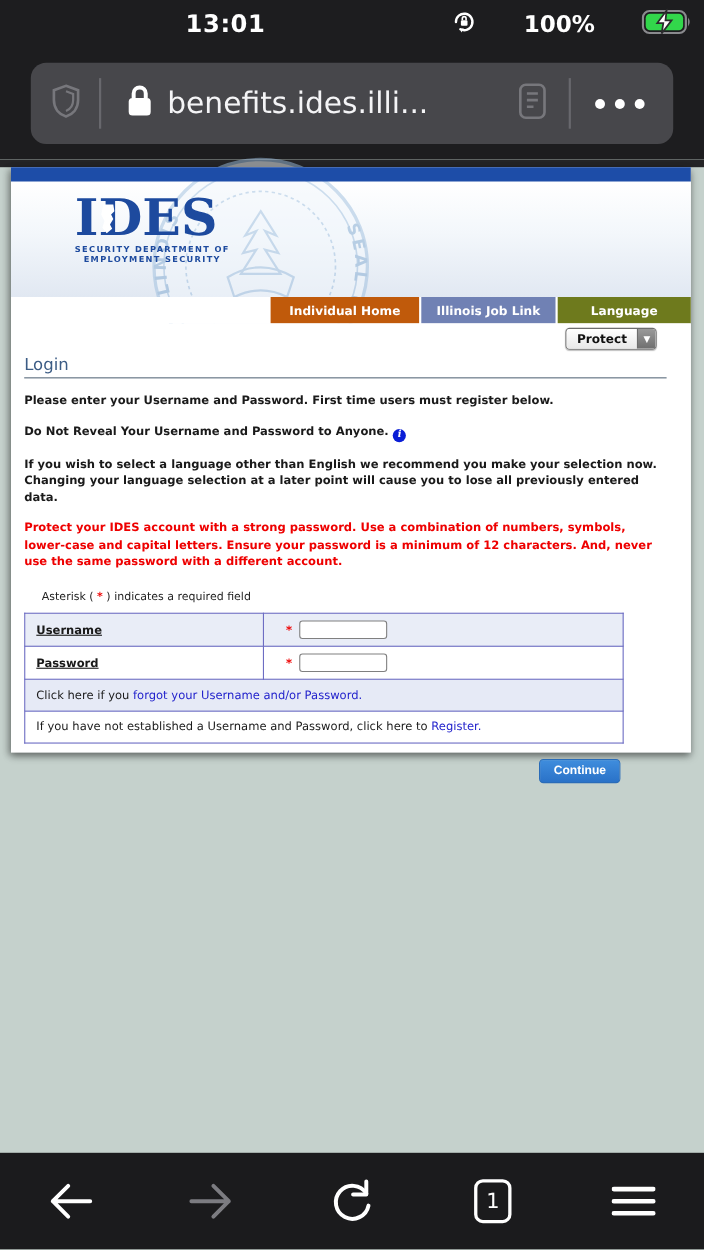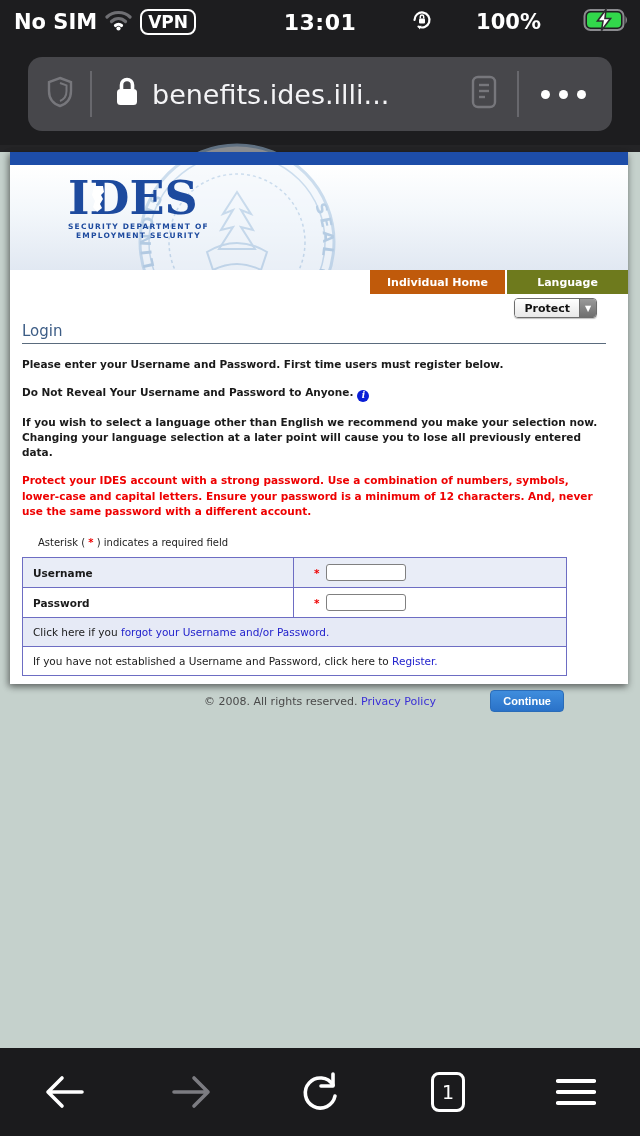--- a/index.html
+++ b/index.html
@@ -56,21 +56,21 @@
   .login-rule { margin:3px 22px 0 12px; border-bottom:1px solid #5a6b7d; }
   .para { margin:13px 26px 0 12px; font-size:10.5px; font-weight:700; color:#1a1a1a; line-height:1.45; }
   .para-red { color:#ee0000; }
   .info-dot { display:inline-flex; width:12px; height:12px; border-radius:50%; background:#0a1ed6;
     color:#fff; font-size:9px; font-weight:700; align-items:center; justify-content:center;
     vertical-align:-2px; margin-left:4px; font-family:"DejaVu Serif",serif; font-style:italic; cursor:pointer; }
   .req-note { margin:18px 26px 0 28px; font-size:10px; font-weight:400; color:#222; }
   .red-star { color:#ee0000; font-weight:700; }
   .login-table { margin:9px 0 0 12px; width:545px; border:1px solid #6d6dc3; border-collapse:collapse; }
   .login-table td { border:1px solid #6d6dc3; font-size:10.5px; color:#1a1a1a; }
-  .cell-label { width:271px; padding:8px 10px; font-weight:700; }
+  .cell-label { width:217px; padding:8px 10px; font-weight:700;text-decoration:underline; }
   .cell-input { padding:6px 10px 6px 0; }
   .row-shade td { background:#e9edf7; }
   .row-note td { background:#e6eaf6; padding:8px 10px; font-weight:400; }
   .row-white td { background:#fff; }
   .field-wrap { display:flex; align-items:center; justify-content:flex-start; padding-left:20px; }
   .field-wrap .red-star { margin-right:6px; }
   .text-input { width:80px; height:17px; border:1px solid #808080; border-radius:3px; background:#fff; }
   a.site-link { color:#2222cc; text-decoration:none; cursor:pointer; }
   .continue-row { display:flex; justify-content:flex-end; padding:14px 64px 0 0; }
   .btn-continue { background:linear-gradient(180deg,#3f8ddd,#2a72c8); border:1px solid #2a6cb8;
@@ -83,32 +83,20 @@
     display:flex; align-items:center; justify-content:space-around; }
   .tb-btn { width:64px; height:64px; display:flex; align-items:center; justify-content:center; cursor:pointer; }
   .tab-counter { width:34px; height:40px; border:3.5px solid #fff; border-radius:8px; color:#fff;
     font-size:19px; display:flex; align-items:center; justify-content:center; }
 </style>
 </head>
 <body>
 
 <div class="chrome-top">
   <div class="status-bar">
-    <div class="sb-left">
-      <span>No SIM</span>
-      <span>
-        <svg width="27" height="22" viewBox="0 0 27 22">
-          <path d="M2 8 C8 2 19 2 25 8" stroke="#6f6f73" stroke-width="3.2" fill="none" stroke-linecap="round"></path>
-          <path d="M6.5 12.5 C10.5 8.5 16.5 8.5 20.5 12.5" stroke="#6f6f73" stroke-width="3.2" fill="none" stroke-linecap="round"></path>
-          <path d="M10.5 16.5 C12.2 15 14.8 15 16.5 16.5" stroke="#fff" stroke-width="3.2" fill="none" stroke-linecap="round"></path>
-          <circle cx="13.5" cy="19.5" r="2.1" fill="#fff"></circle>
-        </svg>
-      </span>
-      <span class="vpn-badge">VPN</span>
-    </div>
     <div class="sb-center">13:01</div>
     <div class="sb-right">
       <span>
         <svg width="24" height="24" viewBox="0 0 24 24">
           <path d="M4.5 12 a7.5 7.5 0 1 1 4 6.6" stroke="#fff" stroke-width="2.2" fill="none" stroke-linecap="round"></path>
           <path d="M9.5 21.5 l-1.5 -3.4 3.6 -0.4 z" fill="#fff"></path>
           <rect x="9" y="10.5" width="6" height="5" rx="1" fill="#fff"></rect>
           <path d="M10.3 10.5 v-1.7 a1.7 1.7 0 0 1 3.4 0 v1.7" stroke="#fff" stroke-width="1.5" fill="none"></path>
         </svg>
       </span>
@@ -192,20 +180,23 @@
       <div class="logo-sub">
         <div>SECURITY DEPARTMENT OF</div>
         <div>EMPLOYMENT SECURITY</div>
       </div>
     </div>
 
     <div class="nav-row">
       <div class="nav-tab" style="width:135px;background:#c05a0b">
         <span>Individual Home</span>
       </div>
+      <div class="nav-tab" style="width:122px;background:#7081b4">
+        <span>Illinois Job Link</span>
+      </div>
       <div class="nav-tab" style="width:121px;background:#6e7a1d">
         <span>Language</span>
       </div>
     </div>
 
     <div class="site-content">
       <div class="lang-row">
         <div class="lang-select">
           <span class="lang-label">Protect</span>
           <span class="lang-arrow">▼</span>
@@ -261,23 +252,20 @@
         </tr>
       </tbody>
         </table>
 
       <div class="continue-row">
         <button class="btn-continue">Continue</button>
       </div>
     </div>
   </div>
 
-  <div class="site-footer">
-    <span>© 2008. All rights reserved. </span><a>Privacy Policy</a>
-  </div>
 </div>
 
 <div class="toolbar">
   <div class="tb-btn">
     <svg width="44" height="36" viewBox="0 0 44 36">
       <path d="M20 4 L6 18 L20 32 M6 18 H40" stroke="#fff" stroke-width="3.6" fill="none" stroke-linecap="round" stroke-linejoin="round"></path>
     </svg>
   </div>
   <div class="tb-btn">
     <svg width="44" height="36" viewBox="0 0 44 36">

